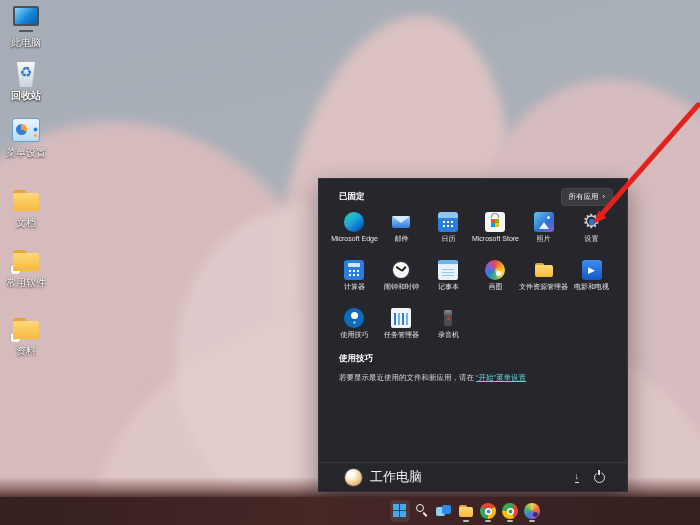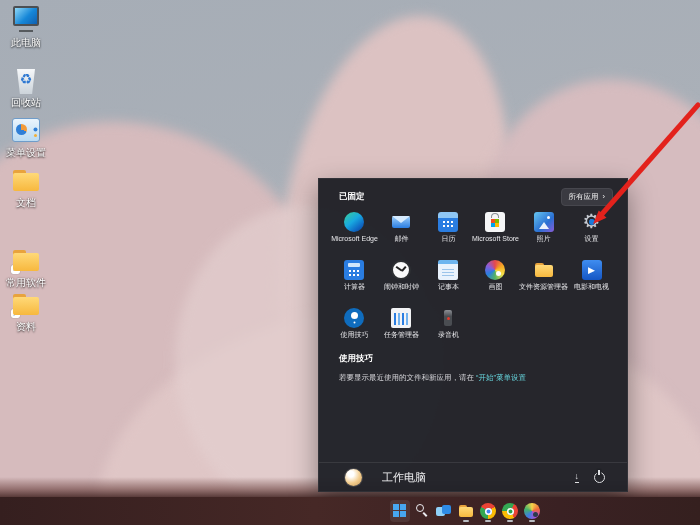--- a/index.html
+++ b/index.html
@@ -13,21 +13,21 @@
   .p1{left:-90px;top:120px;width:430px;height:470px;background:#d6bbbd;transform:rotate(-18deg);}
   .p2{left:282px;top:14px;width:225px;height:440px;background:#dcc2c2;transform:rotate(9deg);}
   .p3{left:472px;top:78px;width:310px;height:410px;background:#d6bcbf;transform:rotate(-11deg);}
   .p4{left:95px;top:305px;width:630px;height:430px;background:#dfc6c6;}
   .p5{left:175px;top:205px;width:265px;height:310px;background:#e4d0d0;opacity:.65;}
   .wall-dark{position:absolute;left:0;right:0;bottom:28px;height:20px;
     background:linear-gradient(180deg,rgba(102,58,54,0),rgba(95,52,49,.55) 60%,rgba(66,35,33,.85));}
   
   #desktop-icons{position:absolute;left:0;top:0;width:52px;z-index:3;}
   .dicon{position:absolute;width:52px;text-align:center;cursor:default;}
-  .d0{top:4px;}.d1{top:64px;}.d2{top:114px;}.d3{top:164px;text-align:center;}.d4{top:244px;font-family:Liberation Serif, serif;}.d5{top:288px;}
+  .d0{top:4px;}.d1{top:57px;font-weight:bold;}.d2{top:114px;}.d3{top:184px;text-align:center;}.d4{top:244px;font-family:Liberation Serif, serif;}.d5{top:312px;}
   .ic{position:relative;display:block;width:32px;height:32px;margin:0 auto;}
   .dlabel{display:block;margin-top:1px;font-size:10px;line-height:1.15;color:#fff;
     text-shadow:0 1px 2px rgba(0,0,0,.75),0 0 2px rgba(0,0,0,.5);}
   .sc{position:absolute;left:1px;bottom:2px;width:9px;height:9px;background:#fff;border-radius:2px;
     color:#1f6fe0;font-size:7px;line-height:9px;text-align:center;box-shadow:0 0 1px rgba(0,0,0,.5);}
   .ic-this-pc::before{content:"";position:absolute;left:3px;right:3px;top:2px;bottom:10px;
     background:linear-gradient(135deg,#8fd8f8,#1687d8 55%,#0f5fb0);border:2px solid #4c4f53;border-radius:2px;}
   .ic-this-pc::after{content:"";position:absolute;bottom:4px;left:9px;right:9px;height:2px;background:#565a5e;
     box-shadow:0 3px 0 -1px #565a5e;}
   .ic-recycle-bin::before{content:"";position:absolute;left:7px;right:7px;top:5px;bottom:2px;
@@ -97,26 +97,26 @@
   .tic-tips::after{content:"";position:absolute;left:6.5px;top:4px;width:7px;height:7px;border-radius:50%;background:#fff;
     box-shadow:0 7px 0 -2.5px #fff;}
   .tic-taskmgr{border-radius:2px;background:#f2f3f5;}
   .tic-taskmgr::after{content:"";position:absolute;left:3px;right:3px;top:5px;bottom:3px;
     background:linear-gradient(90deg,#2a7de1 0 2px,transparent 2px 4px,#6fb1ef 4px 6px,transparent 6px 8px,#2a7de1 8px 10px,transparent 10px 12px,#6fb1ef 12px 14px,transparent 14px);}
   .tic-recorder::before{content:"";position:absolute;left:6px;right:6px;top:2px;bottom:2px;
     background:linear-gradient(180deg,#8d9096,#4a4d52 40%);border-radius:2px;}
   .tic-recorder::after{content:"";position:absolute;left:8.5px;top:9px;width:3px;height:3px;border-radius:50%;background:#e23b2e;}
   .rec-head{position:absolute;left:20px;top:174px;font-size:8.5px;font-weight:bold;}
   .rec-line{position:absolute;left:20px;top:194px;right:10px;font-size:7.5px;color:#d4d4d8;}
-  .rec-link{color:#67d6de;cursor:pointer;}
+  .rec-link{color:#67d6de;text-decoration:underline;cursor:pointer;}
   .user-row{position:absolute;left:0;right:0;bottom:0;height:28px;border-top:1px solid rgba(255,255,255,.09);
     display:flex;align-items:center;}
   .avatar{width:17px;height:17px;border-radius:50%;margin-left:26px;
     background:radial-gradient(circle at 35% 30%,#ffffff 0 18%,#f3cd8e 55%,#c89a5a);box-shadow:0 0 0 1px rgba(255,255,255,.15);}
-  .user-name{margin-left:20px;font-size:11px;color:#f0f0f2;}
+  .user-name{margin-left:8px;font-size:13px;color:#f0f0f2;}
   .user-actions{margin-left:auto;margin-right:22px;display:flex;gap:15px;align-items:center;}
   .u-dl{font-size:9px;line-height:1;color:#dfe0e3;border-bottom:1.2px solid #dfe0e3;padding-bottom:1px;cursor:pointer;}
   .u-pw{position:relative;width:9px;height:9px;border:1.3px solid #dfe0e3;border-radius:50%;cursor:pointer;}
   .u-pw::after{content:"";position:absolute;left:3.2px;top:-3px;width:1.6px;height:5px;background:#dfe0e3;
     box-shadow:0 0 0 1.3px #202127;}
   
   #taskbar{position:absolute;left:0;right:0;bottom:0;height:28px;z-index:6;
     background:linear-gradient(90deg,#351f1f,#462826 45%,#3a2123 80%,#35201f);}
   #taskbar-icons{position:absolute;left:390px;top:0;height:28px;display:flex;align-items:center;gap:2px;}
   .tb-btn{position:relative;width:20px;height:22px;border-radius:4px;cursor:pointer;display:flex;align-items:center;justify-content:center;}

